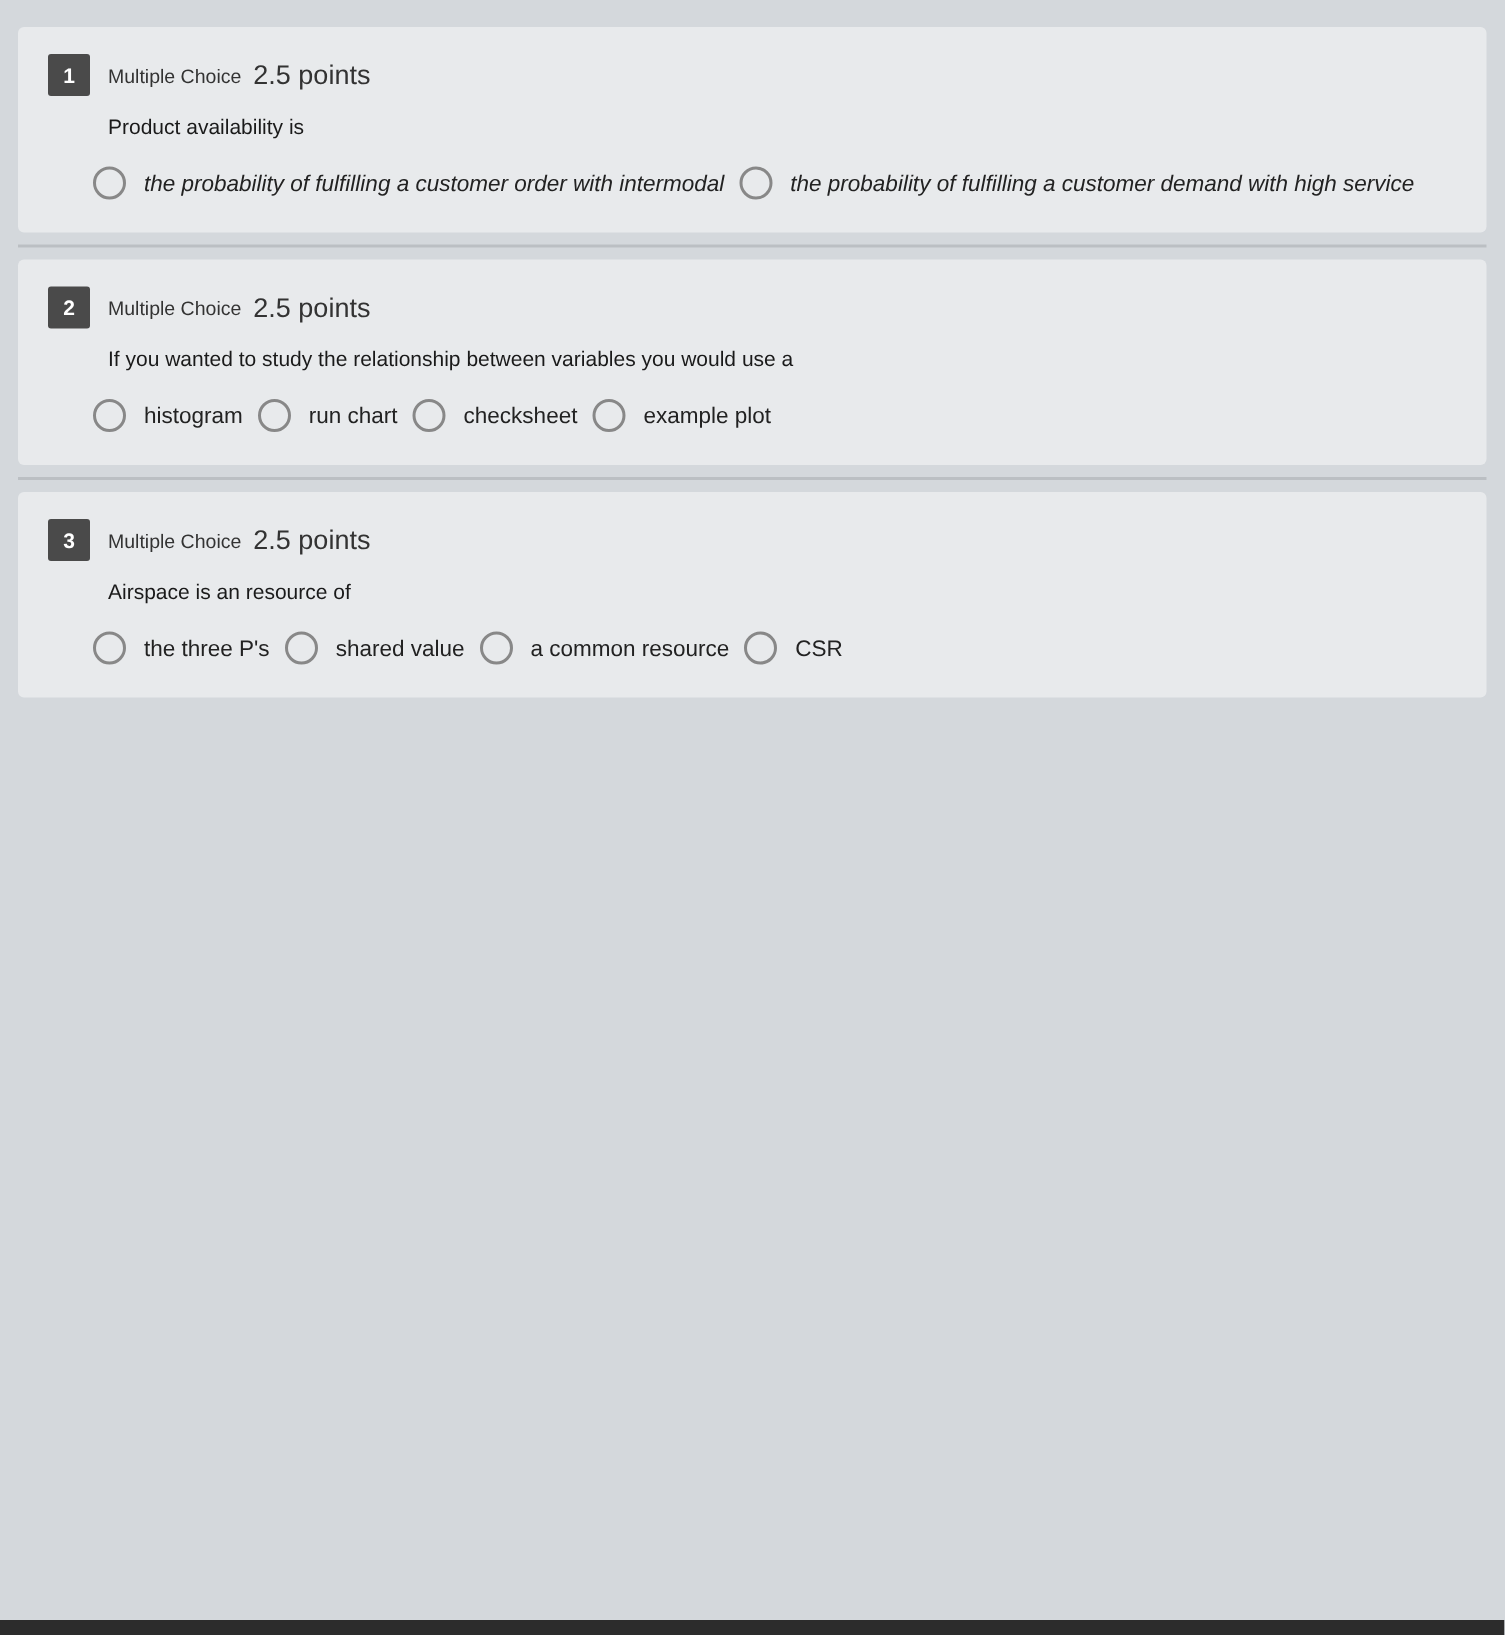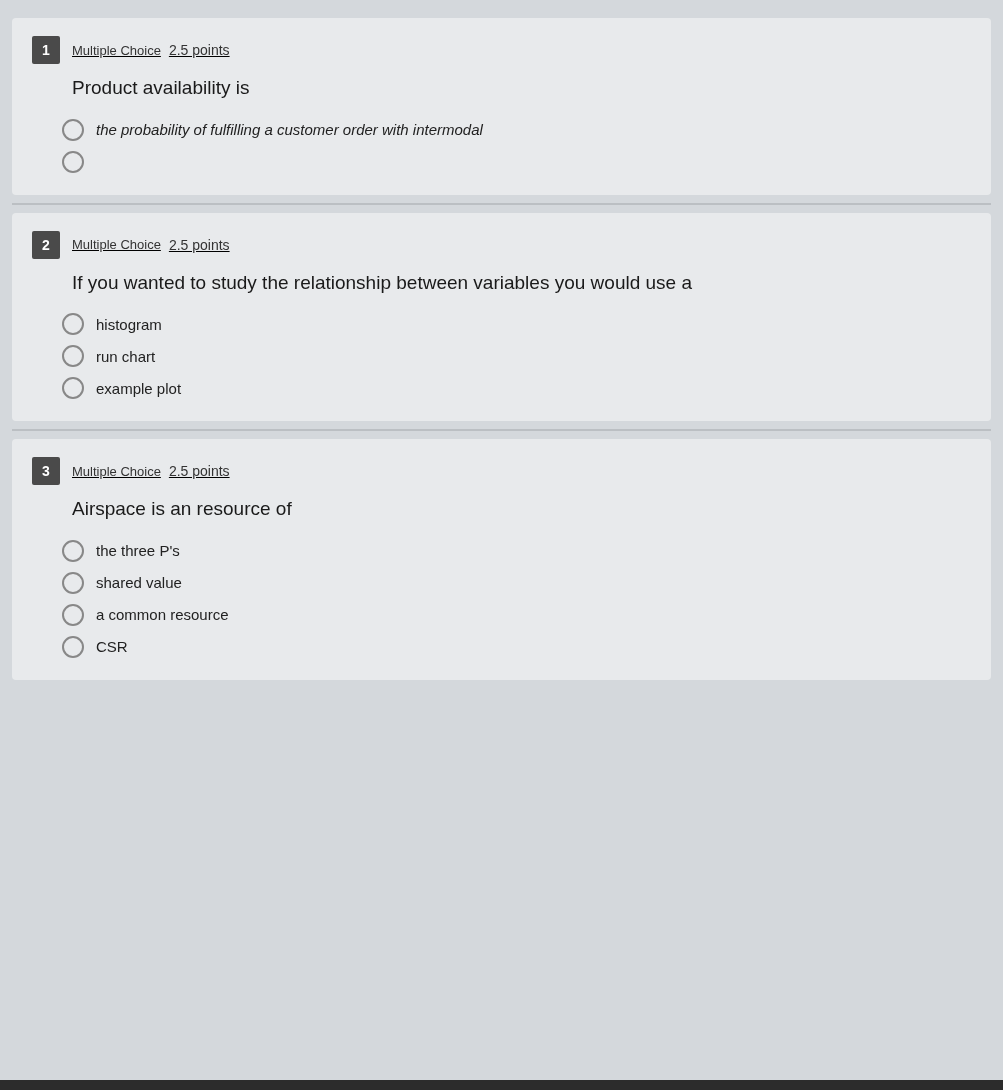--- a/index.html
+++ b/index.html
@@ -51,46 +51,45 @@
       align-items: center;
       justify-content: center;
       border-radius: 2px;
       flex-shrink: 0;
     }
 
     .question-meta {
       display: flex;
       align-items: center;
       gap: 8px;
-      text-decoration: underline;
     }
 
     .question-type {
       font-size: 13px;
       color: #333;
     }
 
     .question-points {
+      font-size: 18px;
+      color: #333;
+    }
+
+    .question-text {
       font-size: 14px;
-      color: #333;
-    }
-
-    .question-text {
-      font-size: 19px;
       color: #1a1a1a;
       margin-bottom: 16px;
       margin-left: 40px;
       line-height: 1.5;
     }
 
     .options-list {
       list-style: none;
       margin-left: 30px;
       display: flex;
-      flex-direction: column;
+      flex-direction: row;
       gap: 10px;
     }
 
     .option-item {
       display: flex;
       align-items: center;
       gap: 12px;
       cursor: pointer;
     }
 
@@ -143,20 +142,21 @@
       </div>
     </div>
     <div class="question-text">Product availability is</div>
     <ul class="options-list">
       <li class="option-item">
         <div class="radio-circle"></div>
         <span class="option-text italic">the probability of fulfilling a customer order with intermodal</span>
       </li>
       <li class="option-item">
         <div class="radio-circle"></div>
+        <span class="option-text italic">the probability of fulfilling a customer demand with high service</span>
       </li>
     </ul>
   </div>
 
   <div class="divider"></div>
 
   <div class="question-card">
     <div class="question-header">
       <div class="question-number">2</div>
       <div class="question-meta">
@@ -169,20 +169,24 @@
       <li class="option-item">
         <div class="radio-circle"></div>
         <span class="option-text">histogram</span>
       </li>
       <li class="option-item">
         <div class="radio-circle"></div>
         <span class="option-text">run chart</span>
       </li>
       <li class="option-item">
         <div class="radio-circle"></div>
+        <span class="option-text">checksheet</span>
+      </li>
+      <li class="option-item">
+        <div class="radio-circle"></div>
         <span class="option-text">example plot</span>
       </li>
     </ul>
   </div>
 
   <div class="divider"></div>
 
   <div class="question-card">
     <div class="question-header">
       <div class="question-number">3</div>

